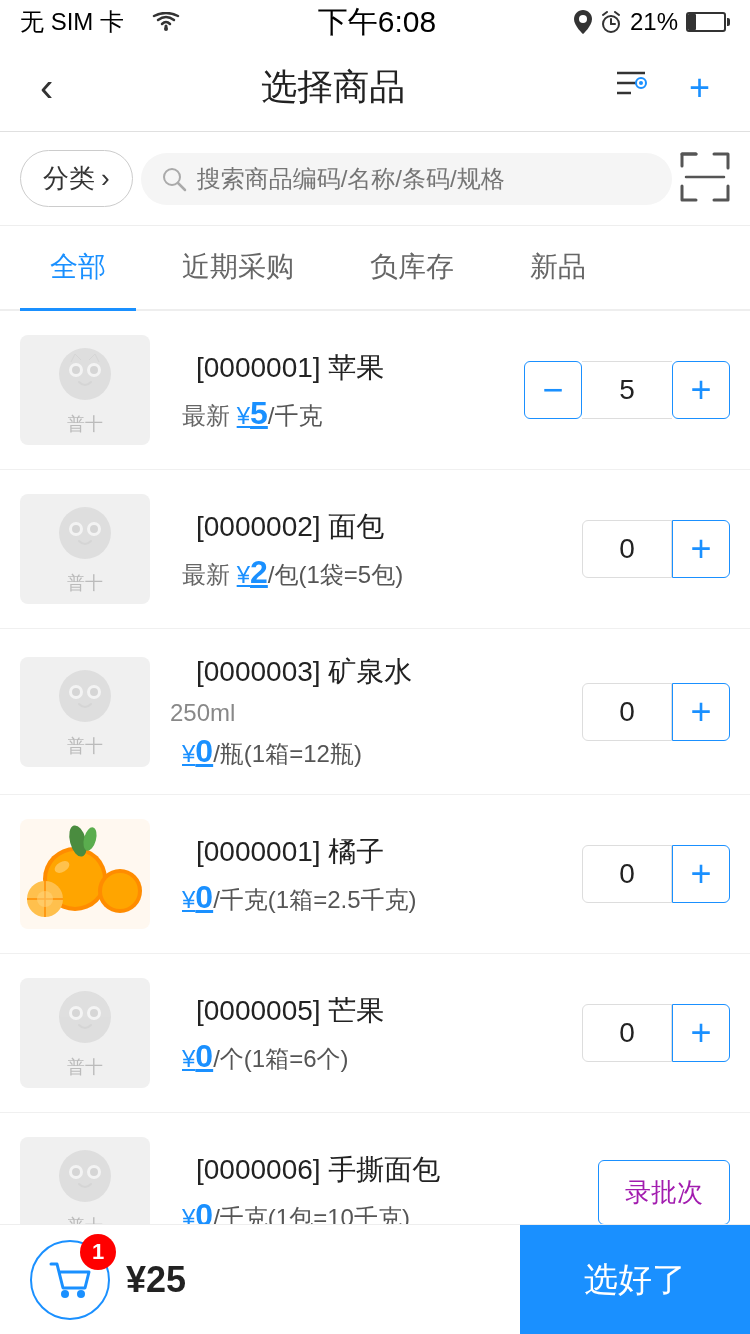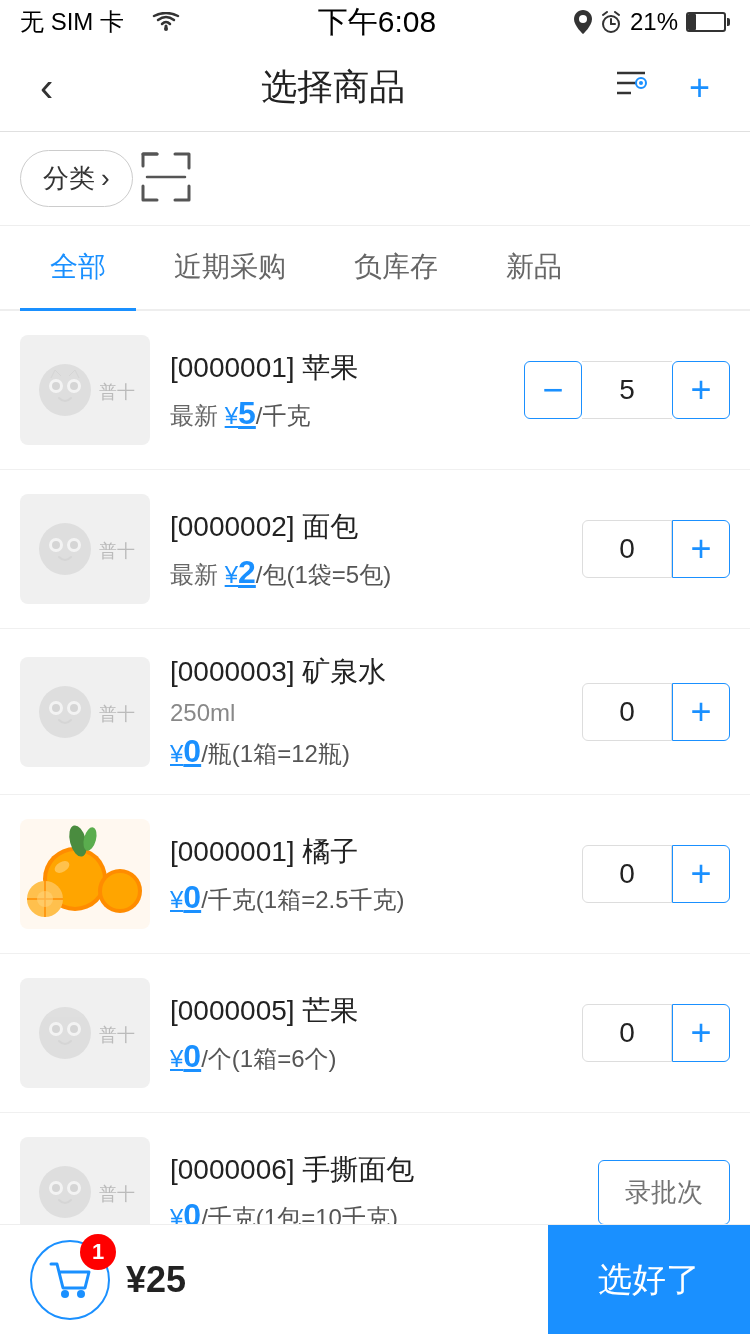--- a/index.html
+++ b/index.html
@@ -91,21 +91,21 @@
       background: none;
       border: none;
       cursor: pointer;
     }
 
     
     .tab-bar {
       background: #fff;
       padding: 0 20px;
       display: flex;
-      gap: 8px;
+      gap: 16px;
       border-bottom: 2px solid #eee;
     }
     .tab-item {
       padding: 22px 30px;
       font-size: 28px;
       color: #666;
       cursor: pointer;
       border-bottom: 3px solid transparent;
       margin-bottom: -2px;
     }
@@ -133,47 +133,49 @@
       background: #f0f0f0;
       border-radius: 8px;
       flex-shrink: 0;
       display: flex;
       align-items: center;
       justify-content: center;
       overflow: hidden;
     }
     .owl-placeholder {
       display: flex;
-      flex-direction: row;
+      flex-direction: column;
       align-items: center;
       gap: 4px;
     }
     .owl-icon {
       width: 60px;
       height: 60px;
       opacity: 0.25;
     }
     .product-info {
       flex: 1;
       min-width: 0;
     }
     .product-name {
       font-size: 28px;
       color: #222;
       margin-bottom: 8px;
       font-weight: 400;
+      margin-left: 26px;
     }
     .product-spec {
       font-size: 24px;
       color: #888;
       margin-bottom: 6px;
     }
     .product-price {
       font-size: 24px;
       color: #333;
+      margin-left: 12px;
     }
     .price-highlight {
       color: #1a90ff;
       font-size: 32px;
       font-weight: 600;
       text-decoration: underline;
     }
     .price-unit {
       color: #555;
       font-size: 24px;
@@ -217,21 +219,21 @@
       text-align: center;
       font-size: 28px;
       color: #222;
       background: #fff;
       outline: none;
     }
 
     
     .batch-btn {
       border: 1px solid #1a90ff;
-      color: #737373;
+      color: #a21caf;
       background: #fff;
       padding: 14px 26px;
       border-radius: 6px;
       font-size: 26px;
       cursor: pointer;
       white-space: nowrap;
     }
 
     
     .bottom-bar {
@@ -278,21 +280,21 @@
       justify-content: center;
       font-weight: 700;
     }
     .cart-total {
       font-size: 36px;
       font-weight: 600;
       color: #222;
     }
     .confirm-btn {
       height: 110px;
-      width: 202px;
+      width: 230px;
       background: #1a90ff;
       color: #fff;
       font-size: 34px;
       border: none;
       cursor: pointer;
       display: flex;
       align-items: center;
       justify-content: center;
     }
 
@@ -361,20 +363,27 @@
     </button>
     <button class="nav-btn nav-btn-blue">+</button>
   </div>
 </div>
 
 <div class="filter-bar">
   <button class="category-btn">
     <span>分类</span>
     <span>›</span>
   </button>
+  <div class="search-box">
+    <svg width="26" height="26" viewBox="0 0 26 26">
+      <circle cx="11" cy="11" r="8" stroke="#aaa" stroke-width="2" fill="none"></circle>
+      <line x1="17" y1="17" x2="24" y2="24" stroke="#aaa" stroke-width="2.5" stroke-linecap="round"></line>
+    </svg>
+    <input type="text" class="search-input" placeholder="搜索商品编码/名称/条码/规格" style="">
+  </div>
   <button class="scan-btn">
     <svg width="50" height="50" viewBox="0 0 50 50">
       <rect x="2" y="2" width="14" height="14" fill="none" stroke="#555" stroke-width="3" stroke-linejoin="round" stroke-linecap="round" style="stroke-dasharray: 14 100; stroke-dashoffset: 0"></rect>
 
       <polyline points="2,14 2,2 16,2" fill="none" stroke="#555" stroke-width="3" stroke-linecap="round" stroke-linejoin="round"></polyline>
 
       <polyline points="34,2 48,2 48,16" fill="none" stroke="#555" stroke-width="3" stroke-linecap="round" stroke-linejoin="round"></polyline>
 
       <polyline points="2,34 2,48 16,48" fill="none" stroke="#555" stroke-width="3" stroke-linecap="round" stroke-linejoin="round"></polyline>
 

